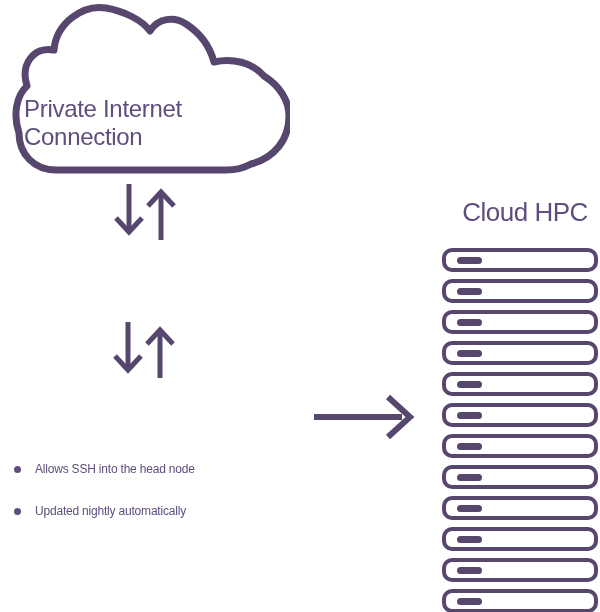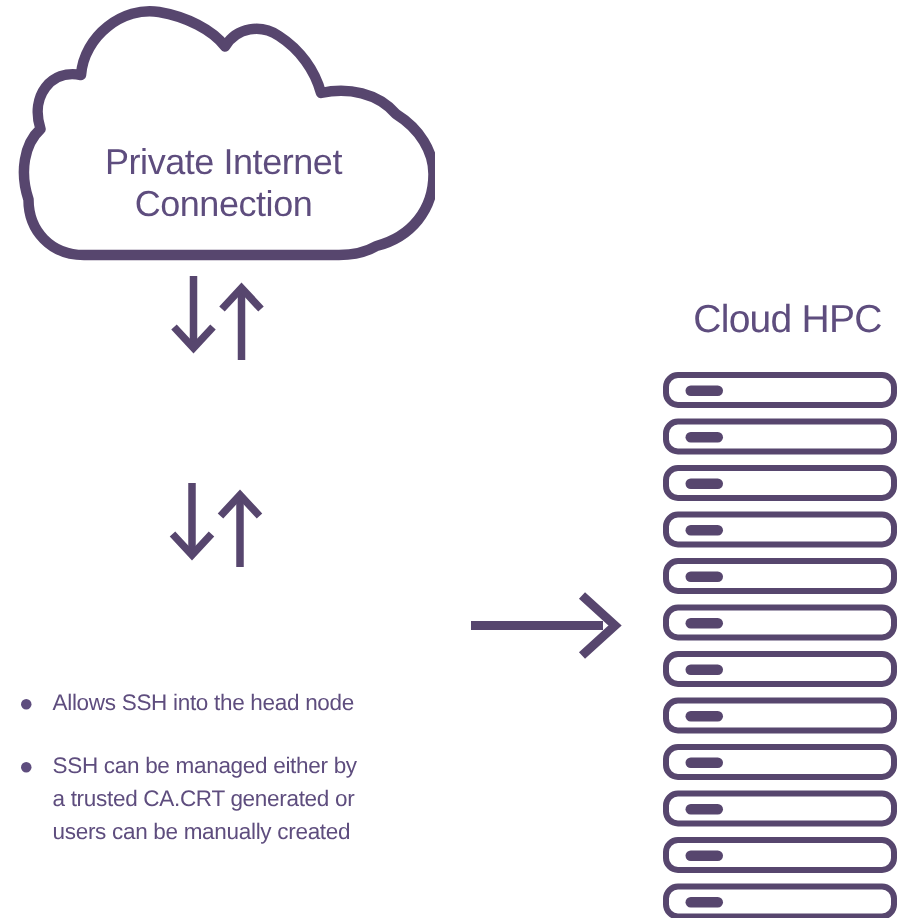--- a/index.html
+++ b/index.html
@@ -18,21 +18,20 @@
   }
   .abs{position:absolute;}
   svg{display:block;}
   .purple-line{stroke:var(--stroke);fill:none;}
 
   .cloud-wrap{left:8px;top:2px;}
   .cloud-label{
     left:24px;top:95px;width:250px;
     color:var(--text);
     font-size:24px;line-height:28px;
-    text-align:center;
     letter-spacing:-0.3px;
     white-space:pre-line;
   }
   .heading{
     color:var(--text);
     font-size:26px;line-height:30px;
     text-align:center;
     letter-spacing:-0.5px;
     width:200px;
   }
@@ -53,21 +52,21 @@
     margin:0 0 20px 0;
   }
   .bullet-dot{
     flex:0 0 7px;
     width:7px;height:7px;border-radius:50%;
     background:var(--text);
     margin:8px 14px 0 0;
   }
   .bullet-text{
     color:var(--text);
-    font-size:15px;line-height:22px;
+    font-size:12px;line-height:22px;
     letter-spacing:-0.2px;
     white-space:pre-line;
   }
 
   .server-rack{
     left:442px;top:248px;width:156px;
   }
   .server-unit{
     width:156px;height:24px;
     border:4px solid var(--stroke);
@@ -142,23 +141,21 @@
     </svg>
   </div>
 
   <ul class="abs bullets">
     <li class="bullet">
       <span class="bullet-dot"></span>
       <span class="bullet-text">Allows SSH into the head node</span>
     </li>
     <li class="bullet">
       <span class="bullet-dot"></span>
-      <span class="bullet-text">SSH can be managed either by
-a trusted CA.CRT generated or
-users can be manually created</span>
+      <span class="bullet-text">Updated nightly automatically</span>
     </li>
   </ul>
 
   <div class="abs heading hpc-title">Cloud HPC</div>
 
   <div class="abs server-rack">
       <div class="server-unit">
         <span class="server-led"></span>
       </div>
       <div class="server-unit">

